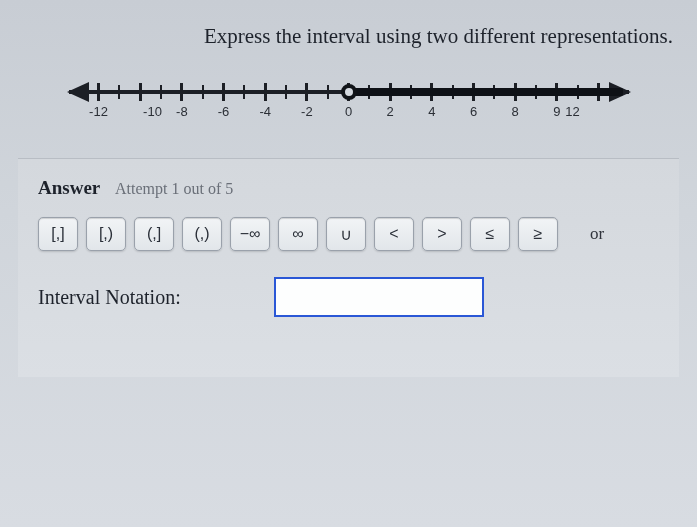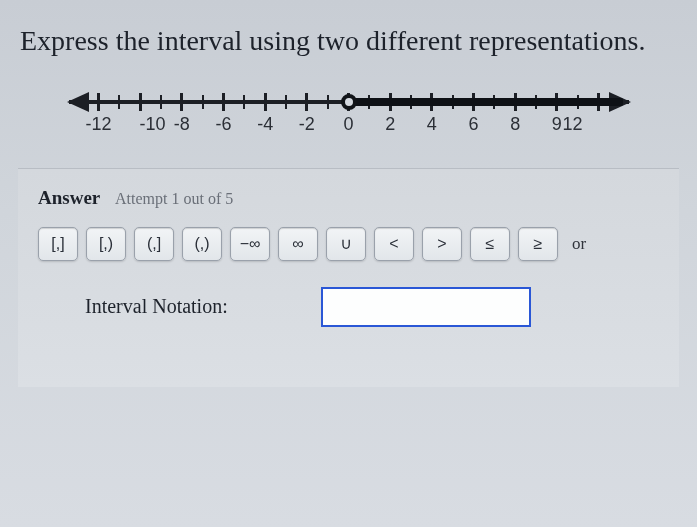--- a/index.html
+++ b/index.html
@@ -9,23 +9,24 @@
     width: 697px;
     height: 527px;
     background: linear-gradient(180deg, #c8cdd4 0%, #d0d5db 40%, #d8dce2 100%);
     font-family: Georgia, 'Times New Roman', serif;
     color: #2a2c30;
     overflow: hidden;
     position: relative;
   }
   .question {
     padding: 22px 24px 8px 20px;
-    font-size: 28px;
+    font-size: 21px;
     line-height: 1.35;
     color: #1d222b;
+    text-align: right;
   }
   .numline-wrap {
     width: 100%;
     display: flex;
     justify-content: center;
     margin-top: 22px;
     margin-bottom: 28px;
   }
   .numline {
     position: relative;
@@ -57,21 +58,21 @@
   }
   .tick.small {
     top: 5px;
     height: 14px;
     width: 2px;
   }
   .tick-label {
     position: absolute;
     top: 24px;
     transform: translateX(-50%);
-    font-size: 18px;
+    font-size: 13px;
     font-family: Arial, sans-serif;
     color: #2b2f36;
   }
   .arrow-left, .arrow-right {
     position: absolute;
     top: 12px;
     width: 0; height: 0;
     border-top: 10px solid transparent;
     border-bottom: 10px solid transparent;
   }
@@ -133,30 +134,29 @@
     justify-content: center;
     font-size: 16px;
     font-family: Arial, sans-serif;
     color: #2a2f38;
     cursor: pointer;
     box-shadow: 0 1px 1px rgba(0,0,0,.15) inset, 0 1px 2px rgba(0,0,0,.15);
   }
   .or-label {
     font-size: 17px;
     color: #30343c;
-    margin-left: 6px;
+    margin-left: 24px;
     font-family: Georgia, serif;
     text-align: right;
   }
   .field-row {
     display: flex;
     align-items: center;
     gap: 36px;
     margin-bottom: 30px;
-    margin-left: 47px;
   }
   .field-label {
     font-size: 20px;
     color: #1d222b;
     min-width: 200px;
   }
   input.ans {
     height: 40px;
     width: 210px;
     border: 1px solid #8d939c;

